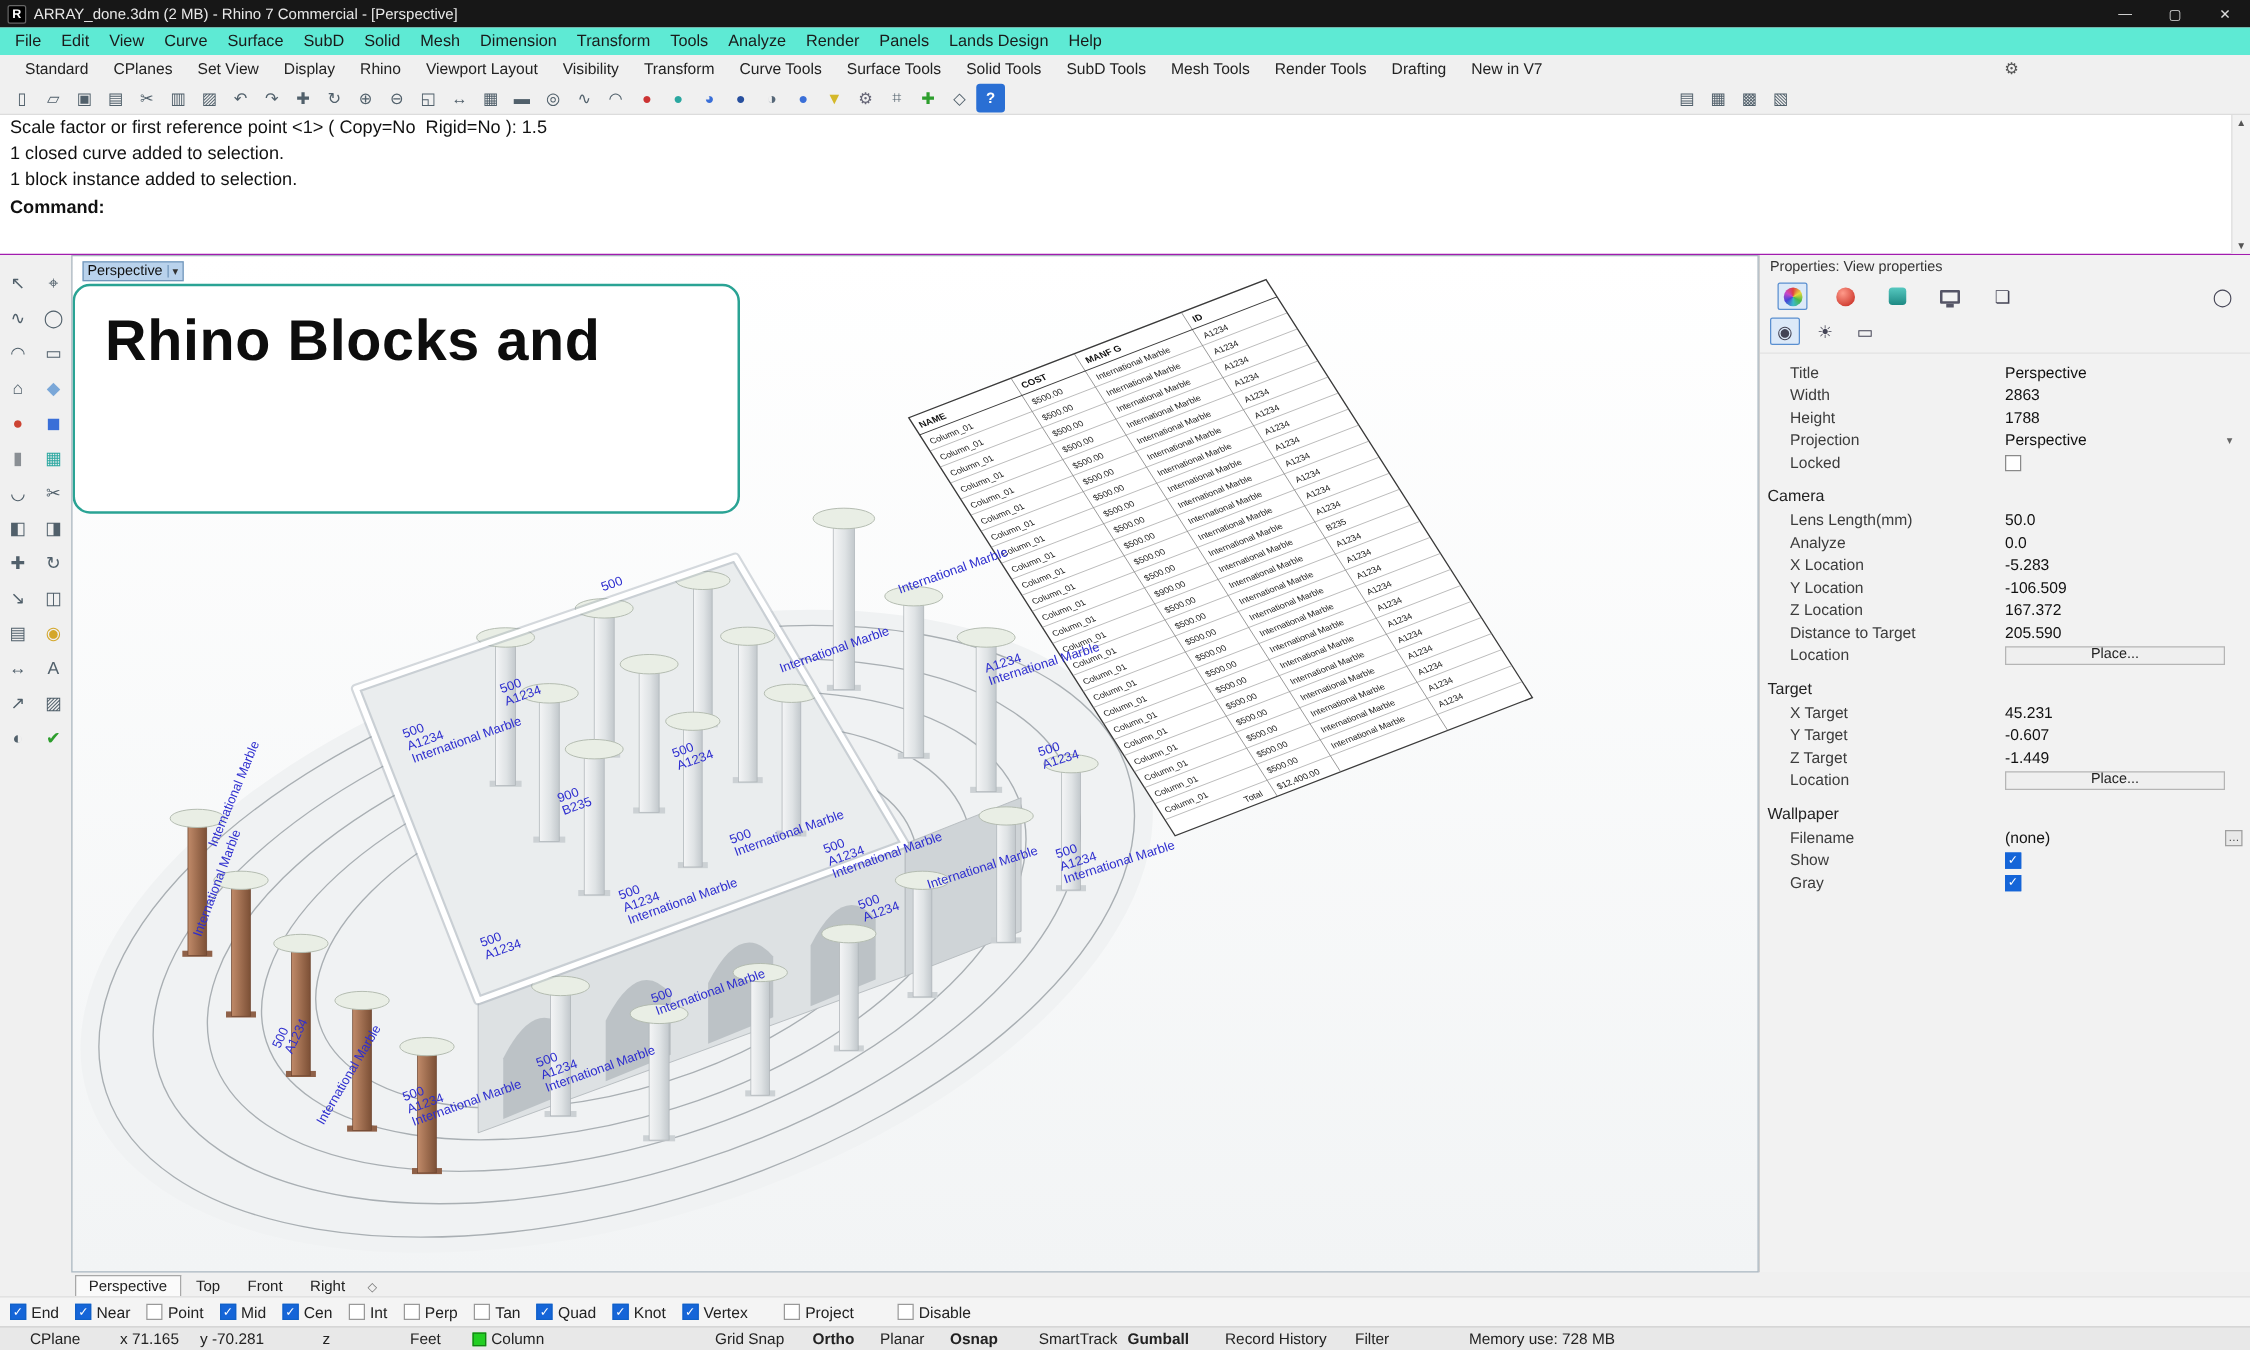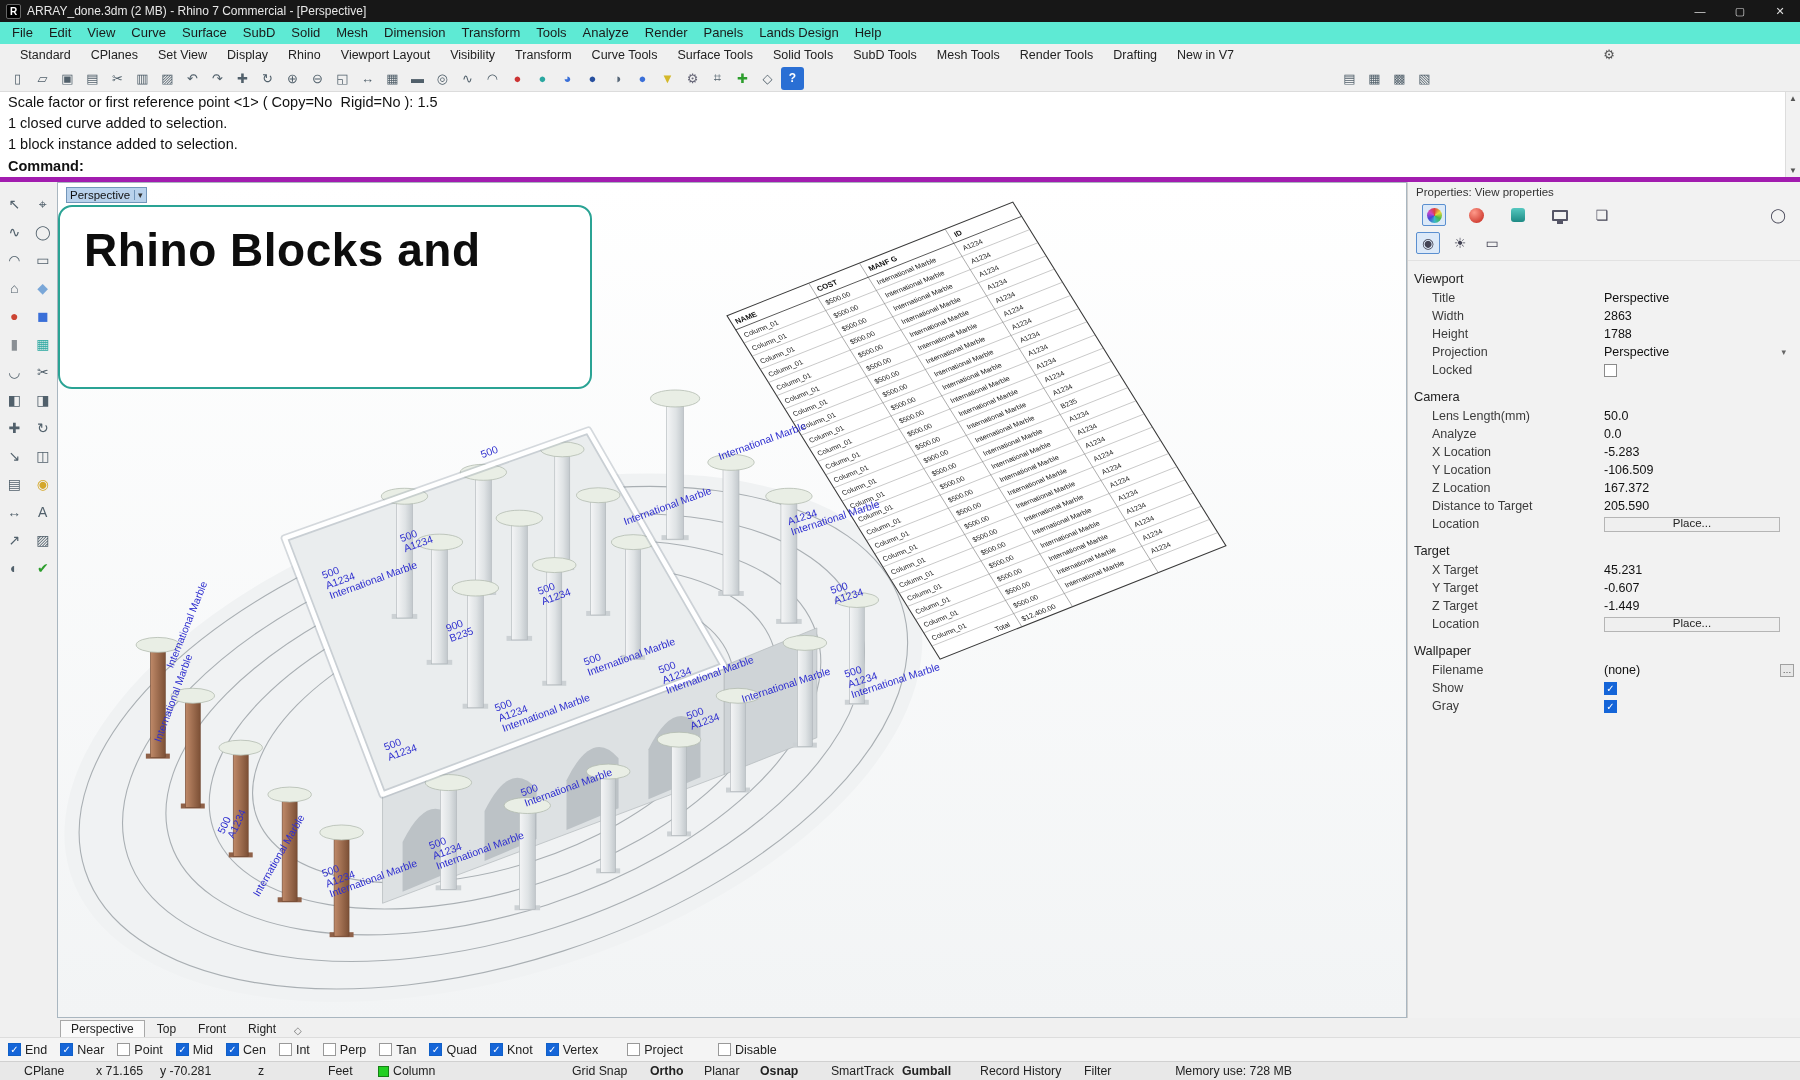--- a/index.html
+++ b/index.html
@@ -16,21 +16,21 @@
 .menubar{height:22px;background:#5eead4;display:flex;align-items:center;padding-left:4px;font-size:13px;flex:0 0 auto}
 .menu-item{padding:0 8px;line-height:22px;color:#1a1a1a}
 .tabbar{height:21px;background:#f0f0f0;display:flex;align-items:center;padding-left:10px;font-size:12.5px;color:#222;flex:0 0 auto}
 .tab-item{padding:0 10px}
 .tab-gear{margin-left:auto;margin-right:185px;color:#555;font-size:13px}
 .toolbar{height:27px;background:#f0f0f0;display:flex;align-items:center;padding-left:6px;gap:2px;border-bottom:1px solid #dcdcdc;flex:0 0 auto}
 .ticon{width:23px;height:23px;display:flex;align-items:center;justify-content:center;font-size:13px;color:#51606b;border-radius:2px}
 .ticon.help{background:#2a6fd4;color:#fff;border-radius:3px;font-weight:bold;font-size:12px}
 .tspacer{width:530px}
 
-.cmdarea{height:90px;background:#fff;position:relative;border-bottom:5px solid #a21caf;flex:0 0 auto;font-size:14.5px}
+.cmdarea{height:112px;background:#fff;position:relative;border-bottom:1px solid #a21caf;flex:0 0 auto;font-size:14.5px}
 .cmd-line{line-height:21px;padding-left:8px;white-space:pre;color:#111}
 .cmd-prompt{line-height:22px;padding-left:8px;font-weight:bold;color:#111}
 .cmd-scroll{position:absolute;right:0;top:0;width:15px;height:100%;background:#f2f2f2;border-left:1px solid #ddd;display:flex;flex-direction:column;justify-content:space-between;align-items:center;font-size:8px;color:#555;padding:2px 0}
 
 .main{flex:1;display:flex;min-height:0}
 .ltool{width:57px;background:#f0f0f0;display:grid;grid-template-columns:1fr 1fr;align-content:start;padding-top:10px;gap:4px 0;flex:0 0 auto}
 .licon{height:24px;display:flex;align-items:center;justify-content:center;font-size:14px;color:#51606b}
 .viewport{flex:1;position:relative;background:linear-gradient(180deg,#ffffff 0%,#f2f4f5 100%);border:1px solid #a9b6c0;min-width:0;overflow:hidden}
 #scene{position:absolute;inset:0;width:100%;height:100%;font-family:"Liberation Sans",sans-serif}
 .viewlabel{position:absolute;left:8px;top:4px;display:flex;align-items:center;background:#b9d2ec;border:1px solid #7296ba;font-size:11.5px;padding:0 3px;height:16px;z-index:5;color:#111}
@@ -628,21 +628,20 @@
           </span>
           <span class="picon">
             <span class="glyph">☀</span>
           </span>
           <span class="picon">
             <span class="glyph">▭</span>
           </span>
         </div>
       <div id="psections">
           <div class="psec">
-            <div class="psec-title">Viewport</div>
             <div class="prow">
               <span class="plabel">Title</span>
               <span class="pval">Perspective</span>
             </div>
             <div class="prow">
               <span class="plabel">Width</span>
               <span class="pval">2863</span>
             </div>
             <div class="prow">
               <span class="plabel">Height</span>

